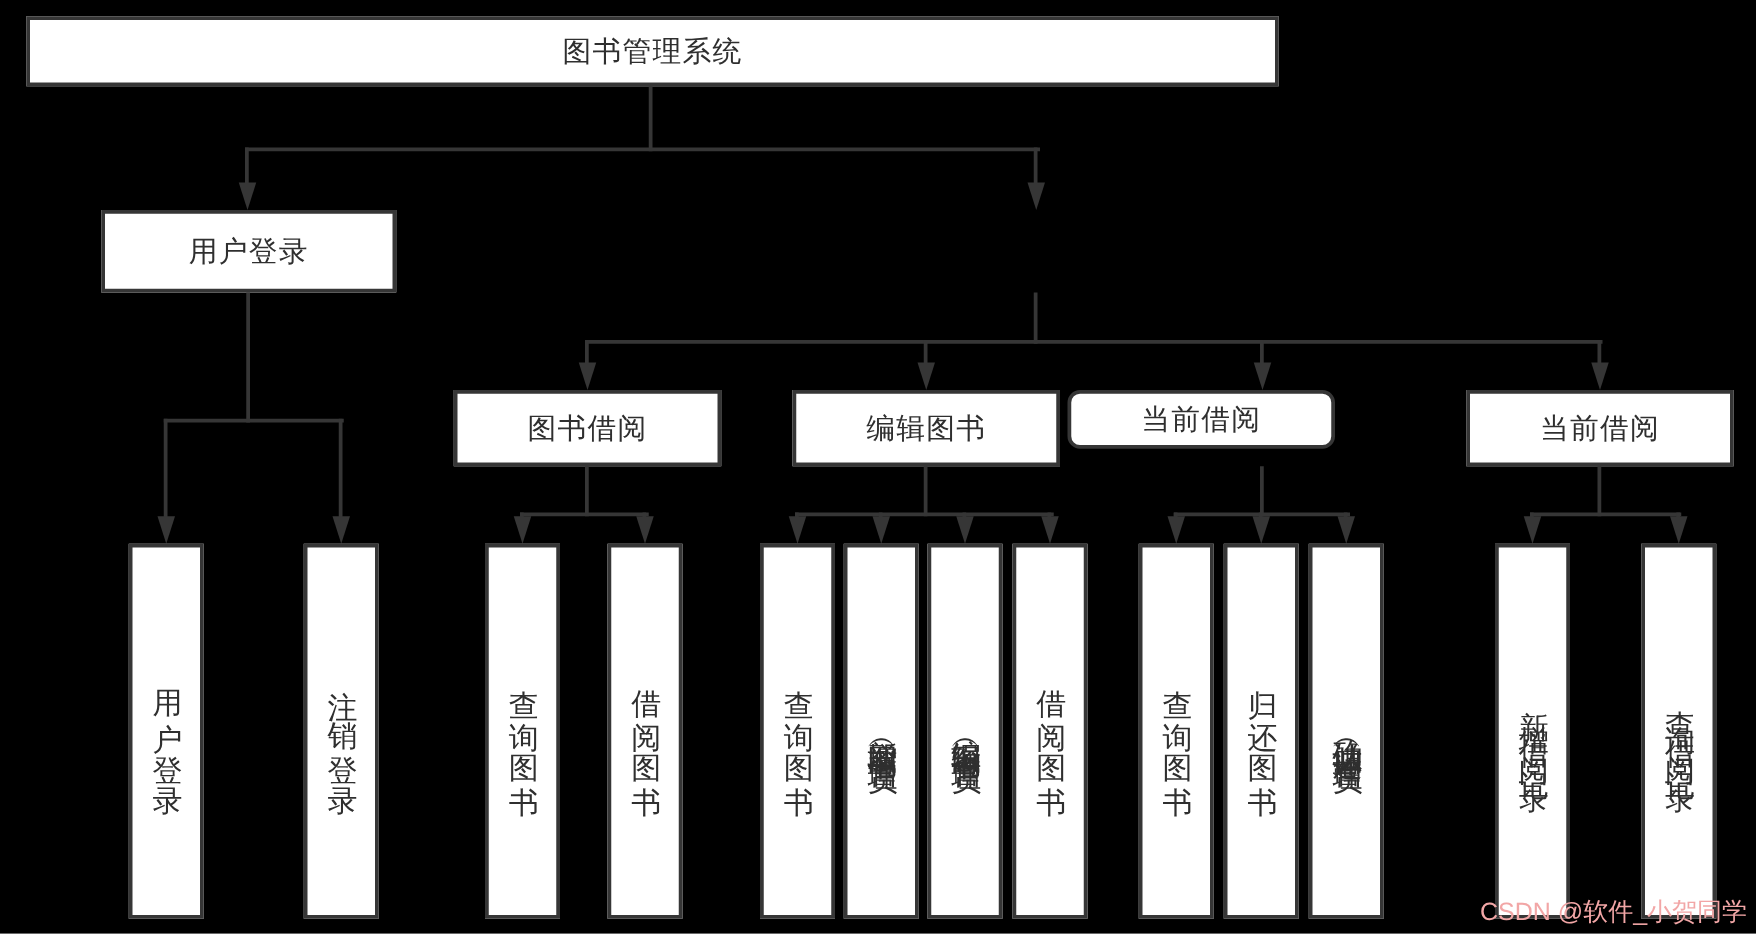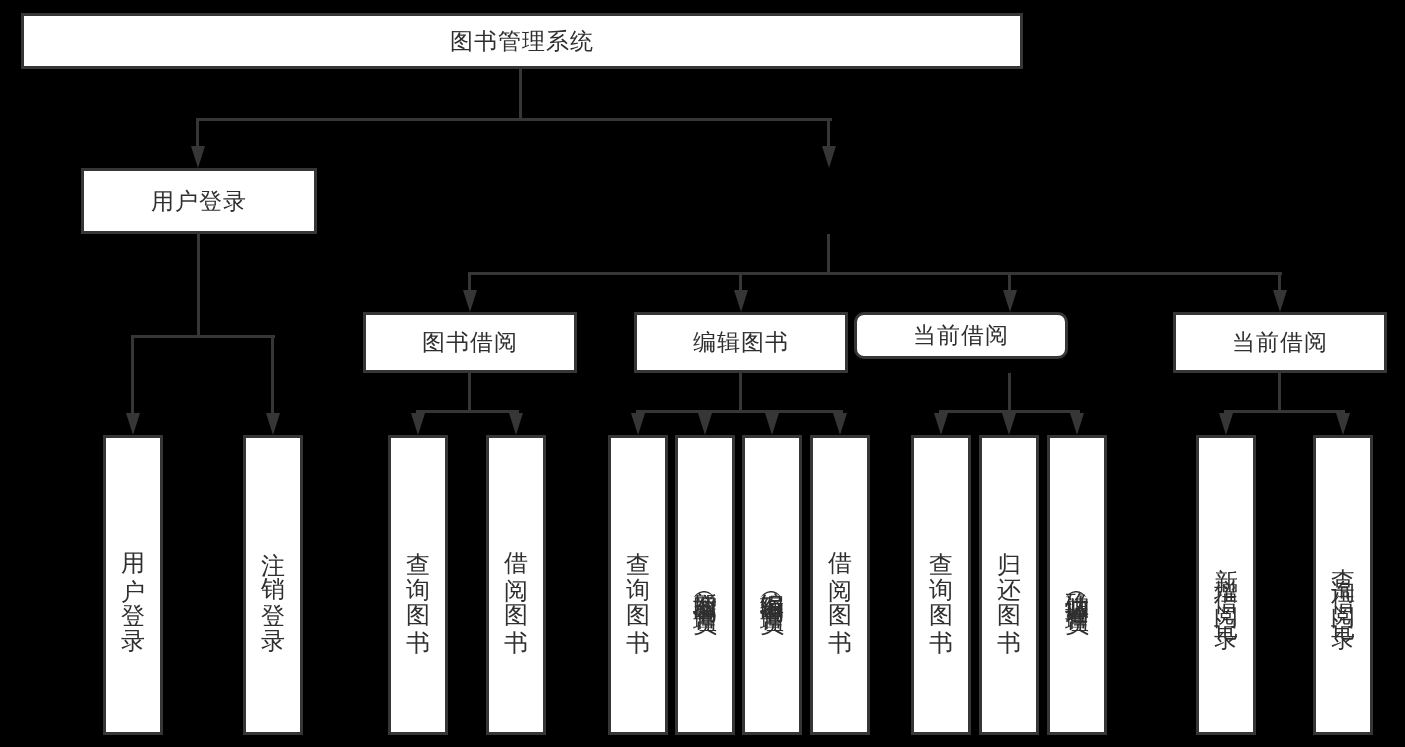--- a/index.html
+++ b/index.html
@@ -157,14 +157,15 @@
     <span>确认归还（管理员）</span>
   </div>
 
   <div class="leaf sp-mid" style="left:1196px;">
     <span>新增借阅记录</span>
   </div>
   <div class="leaf sp-mid" style="left:1313px;">
     <span>查询借阅记录</span>
   </div>
 
+  <div class="watermark">CSDN @软件_小贺同学</div>
 
 </div>
 
 </body></html>

